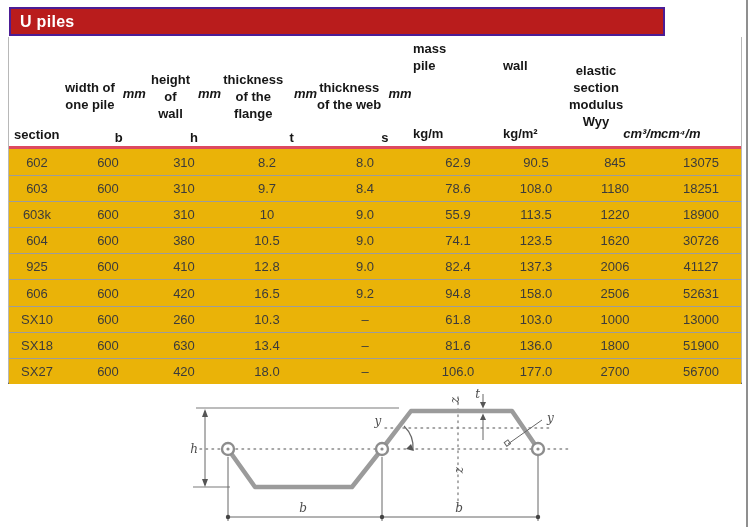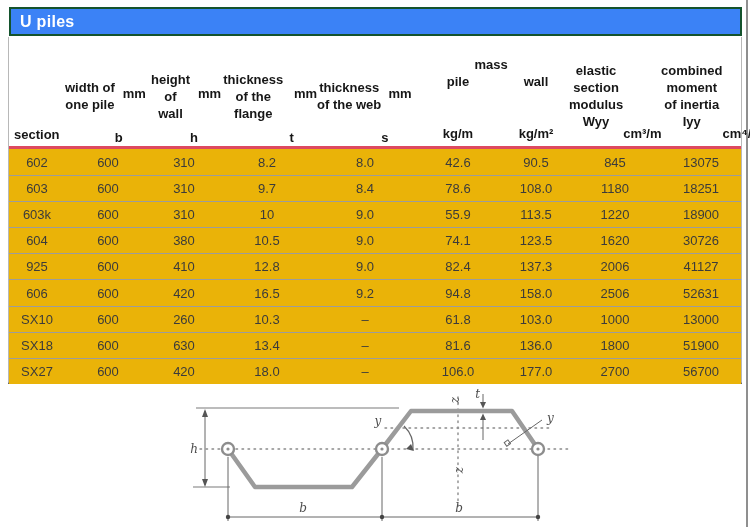--- a/index.html
+++ b/index.html
@@ -3,39 +3,39 @@
 <meta charset="utf-8">
 <style>
   * { margin:0; padding:0; box-sizing:border-box; }
   html,body { width:750px; height:527px; background:#ffffff; overflow:hidden;
               font-family:"Liberation Sans","DejaVu Sans",sans-serif; }
   #page { position:relative; width:750px; height:527px; background:#fff; }
 
   .screen-edge-right { position:absolute; top:0; right:2px; width:2px; height:527px; background:#8f8f8f; }
 
   
-  .banner { position:absolute; left:9px; top:7px; width:733px; height:29px;
-            background:#3b82f6; border:2px solid #14532d; display:flex; align-items:center; }
+  .banner { position:absolute; left:9px; top:7px; width:656px; height:29px;
+            background:#b91c1c; border:2px solid #4c1d95; display:flex; align-items:center; }
   .banner .title { color:#ffffff; font-weight:bold; font-size:16px; padding-left:9px; letter-spacing:.3px; }
 
   
   .tablebox { position:absolute; left:8px; top:37px; width:734px; height:347px;
               border-left:1px solid #b8b8b8; border-right:1px solid #b8b8b8;
               border-bottom:2px solid #4a4a4a; background:#fff; }
   .grid9 { display:grid; grid-template-columns:56px 86px 66px 100px 96px 90px 66px 92px 1fr; }
 
   .thead { height:112px; border-bottom:3px solid #dd4a60; font-weight:bold; color:#161616; font-size:13px; }
   .thead .hsection { display:flex; align-items:flex-end; padding:0 0 4px 5px; }
   .hcol { display:flex; flex-direction:row; align-items:center; text-align:center; padding-top:9px; }
   .hcol .grp div { line-height:17px; }
   .hcol .letter { margin-top:auto; line-height:16px; }
-  .hcol .unit { line-height:16px; padding-bottom:4px; }
+  .hcol .unit { line-height:16px; padding-bottom:4px;font-style:italic; }
   .masscell { grid-column:6 / span 2; display:grid; grid-template-columns:90px 66px;
-              grid-template-rows:17px 17px 1fr 16px; padding-top:19px; padding-bottom:4px;
-              text-align:center; }
+              grid-template-rows:17px 17px 1fr 16px; padding-top:3px; padding-bottom:4px;
+              text-align:left; }
   .masscell .mass-label { grid-column:1 / span 2; line-height:17px; }
   .masscell .sub1 { grid-column:1; grid-row:2; line-height:17px; }
   .masscell .sub2 { grid-column:2; grid-row:2; line-height:17px; }
   .masscell .u1 { grid-column:1; grid-row:4; line-height:16px; }
   .masscell .u2 { grid-column:2; grid-row:4; line-height:16px; }
 
   .tbody .row { height:26.1px; align-items:center; text-align:center;
                 font-size:13px; color:#3b3b3b; background:#eab308;
                 border-top:1px solid #9c9c9c; }
   .tbody .row:first-child { border-top:none; }
@@ -108,38 +108,32 @@
         <div class="grp">
           <div>elastic</div>
           <div>section</div>
           <div>modulus</div>
           <div>Wyy</div>
         </div>
         <div class="unit" style="margin-top:auto">cm³/m</div>
       </div>
 
       <div class="hcol">
-        <div class="grp">
-          <div>combined</div>
-          <div>moment</div>
-          <div>of inertia</div>
-          <div>Iyy</div>
-        </div>
         <div class="unit" style="margin-top:auto">cm⁴/m</div>
       </div>
     </div>
 
     <div class="tbody">
         <div class="row grid9">
           <div>602</div>
           <div>600</div>
           <div>310</div>
           <div>8.2</div>
           <div>8.0</div>
-          <div>42.6</div>
+          <div>62.9</div>
           <div>90.5</div>
           <div>845</div>
           <div>13075</div>
         </div>
         <div class="row grid9">
           <div>603</div>
           <div>600</div>
           <div>310</div>
           <div>9.7</div>
           <div>8.4</div>

